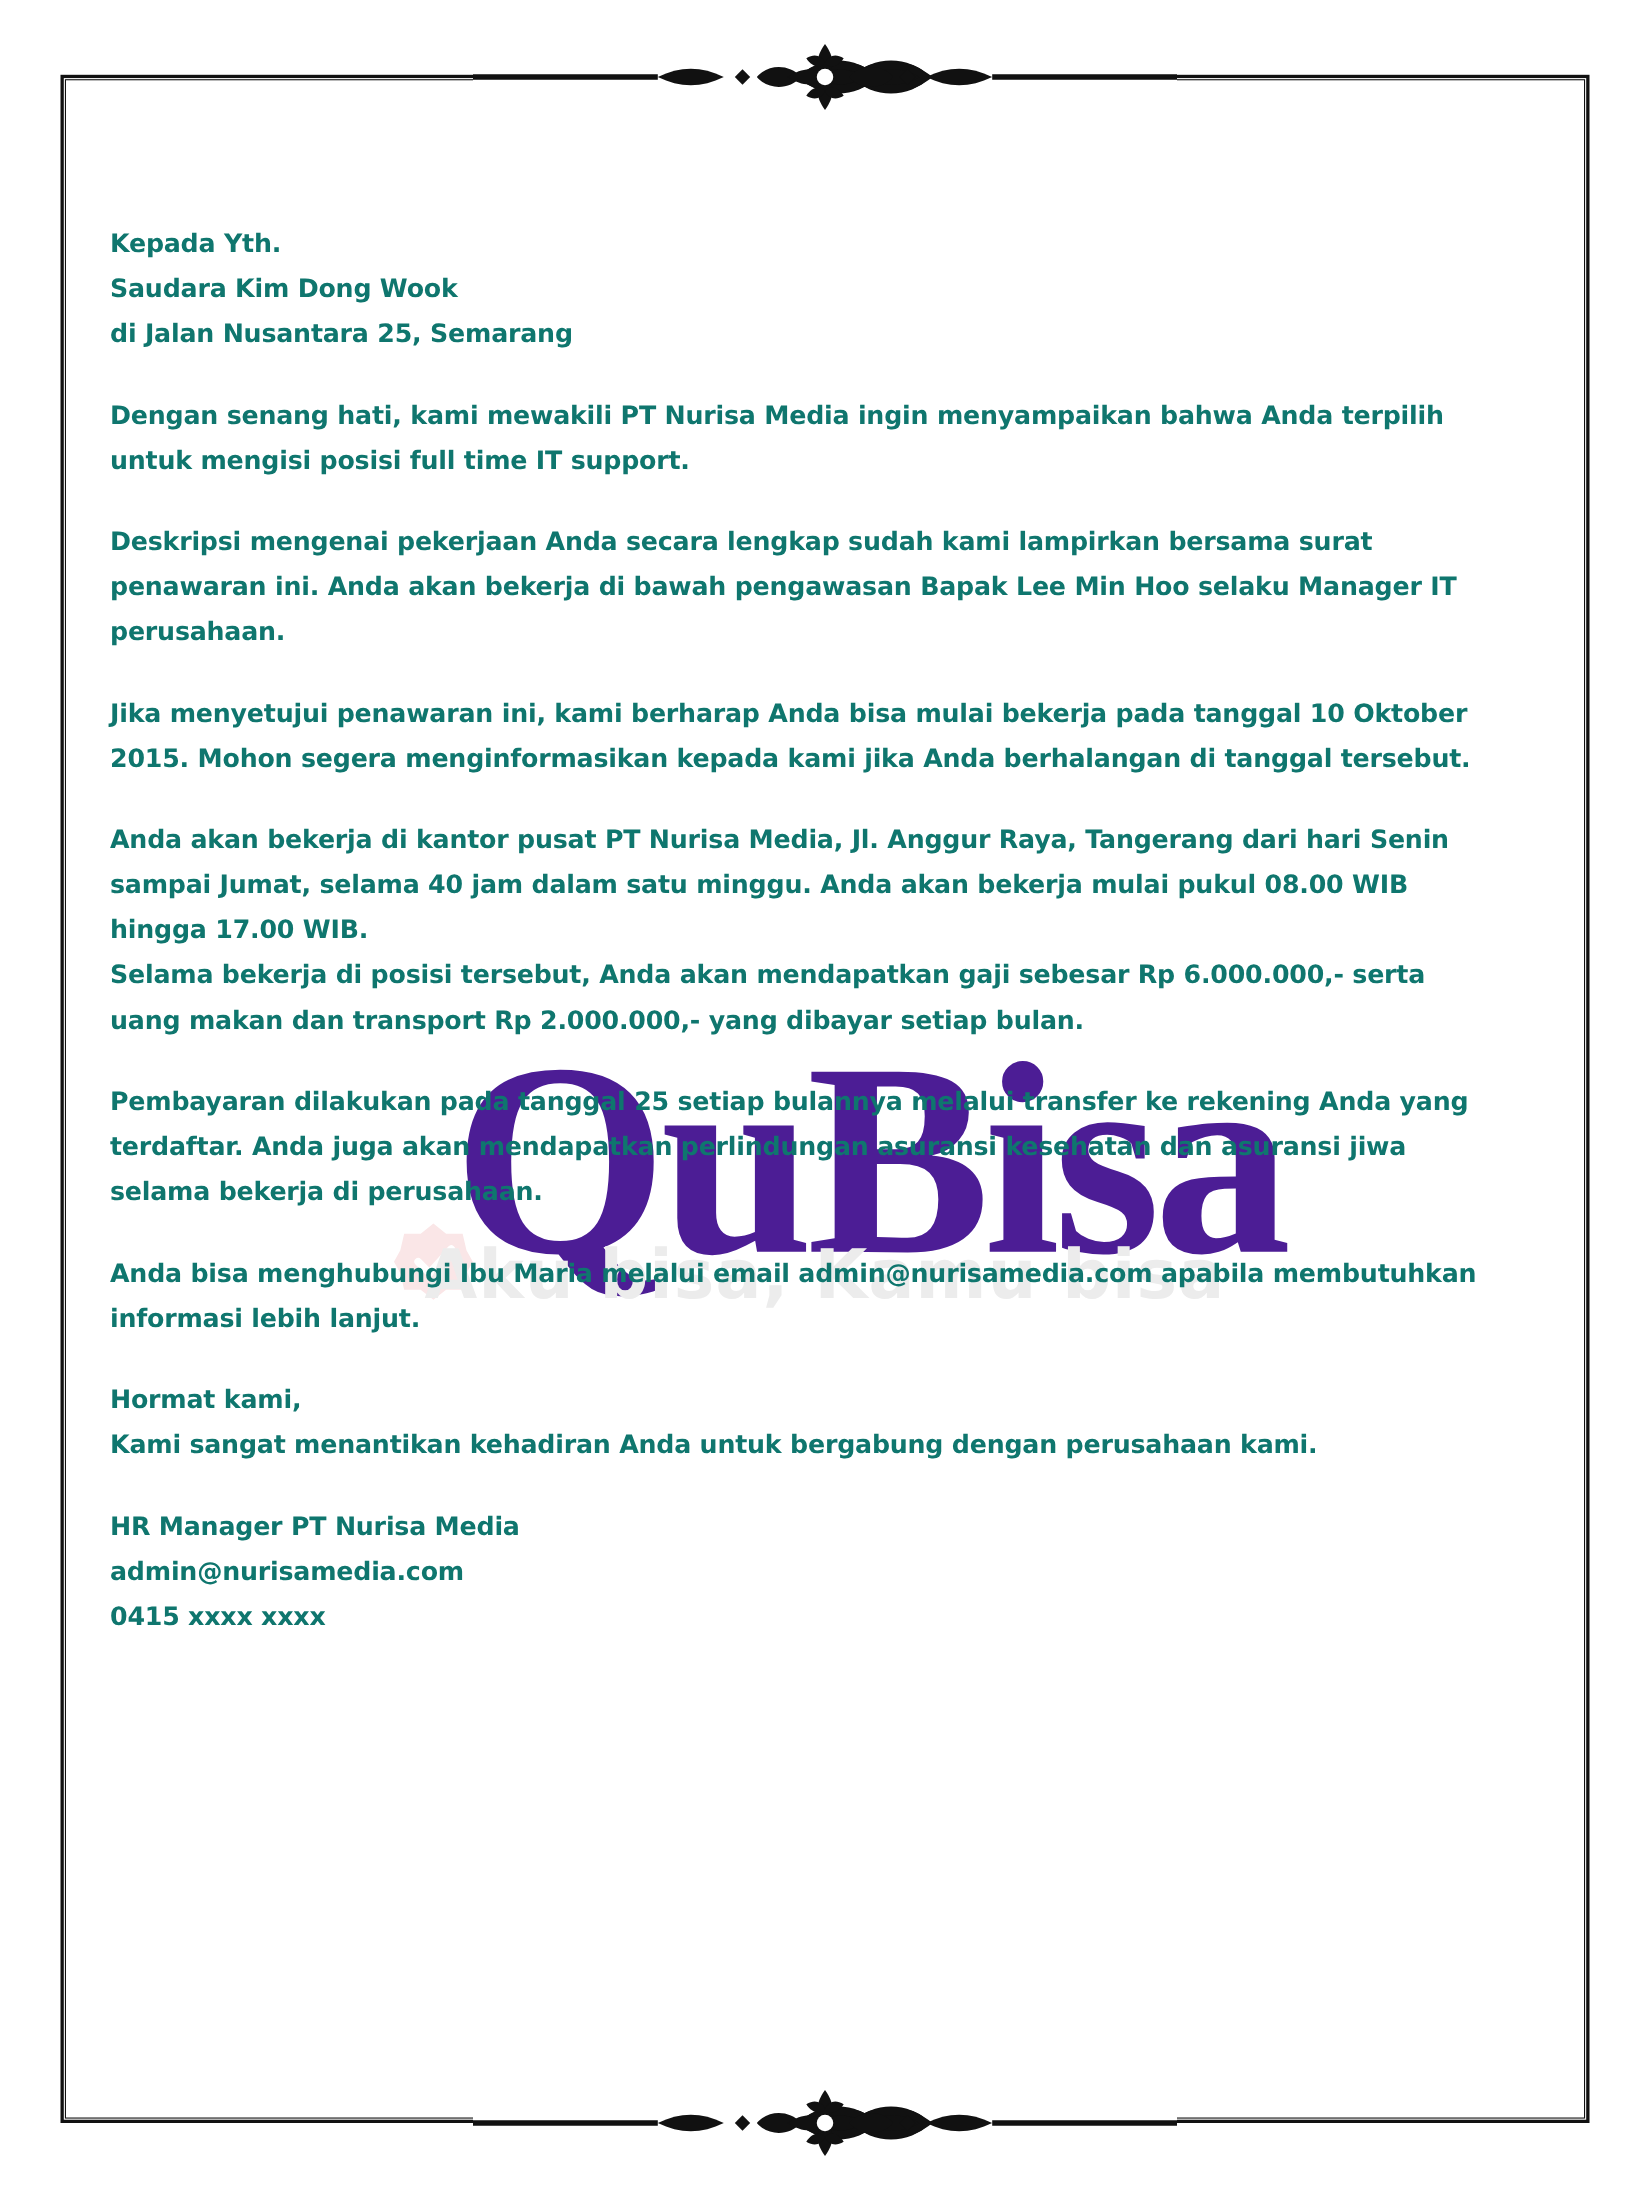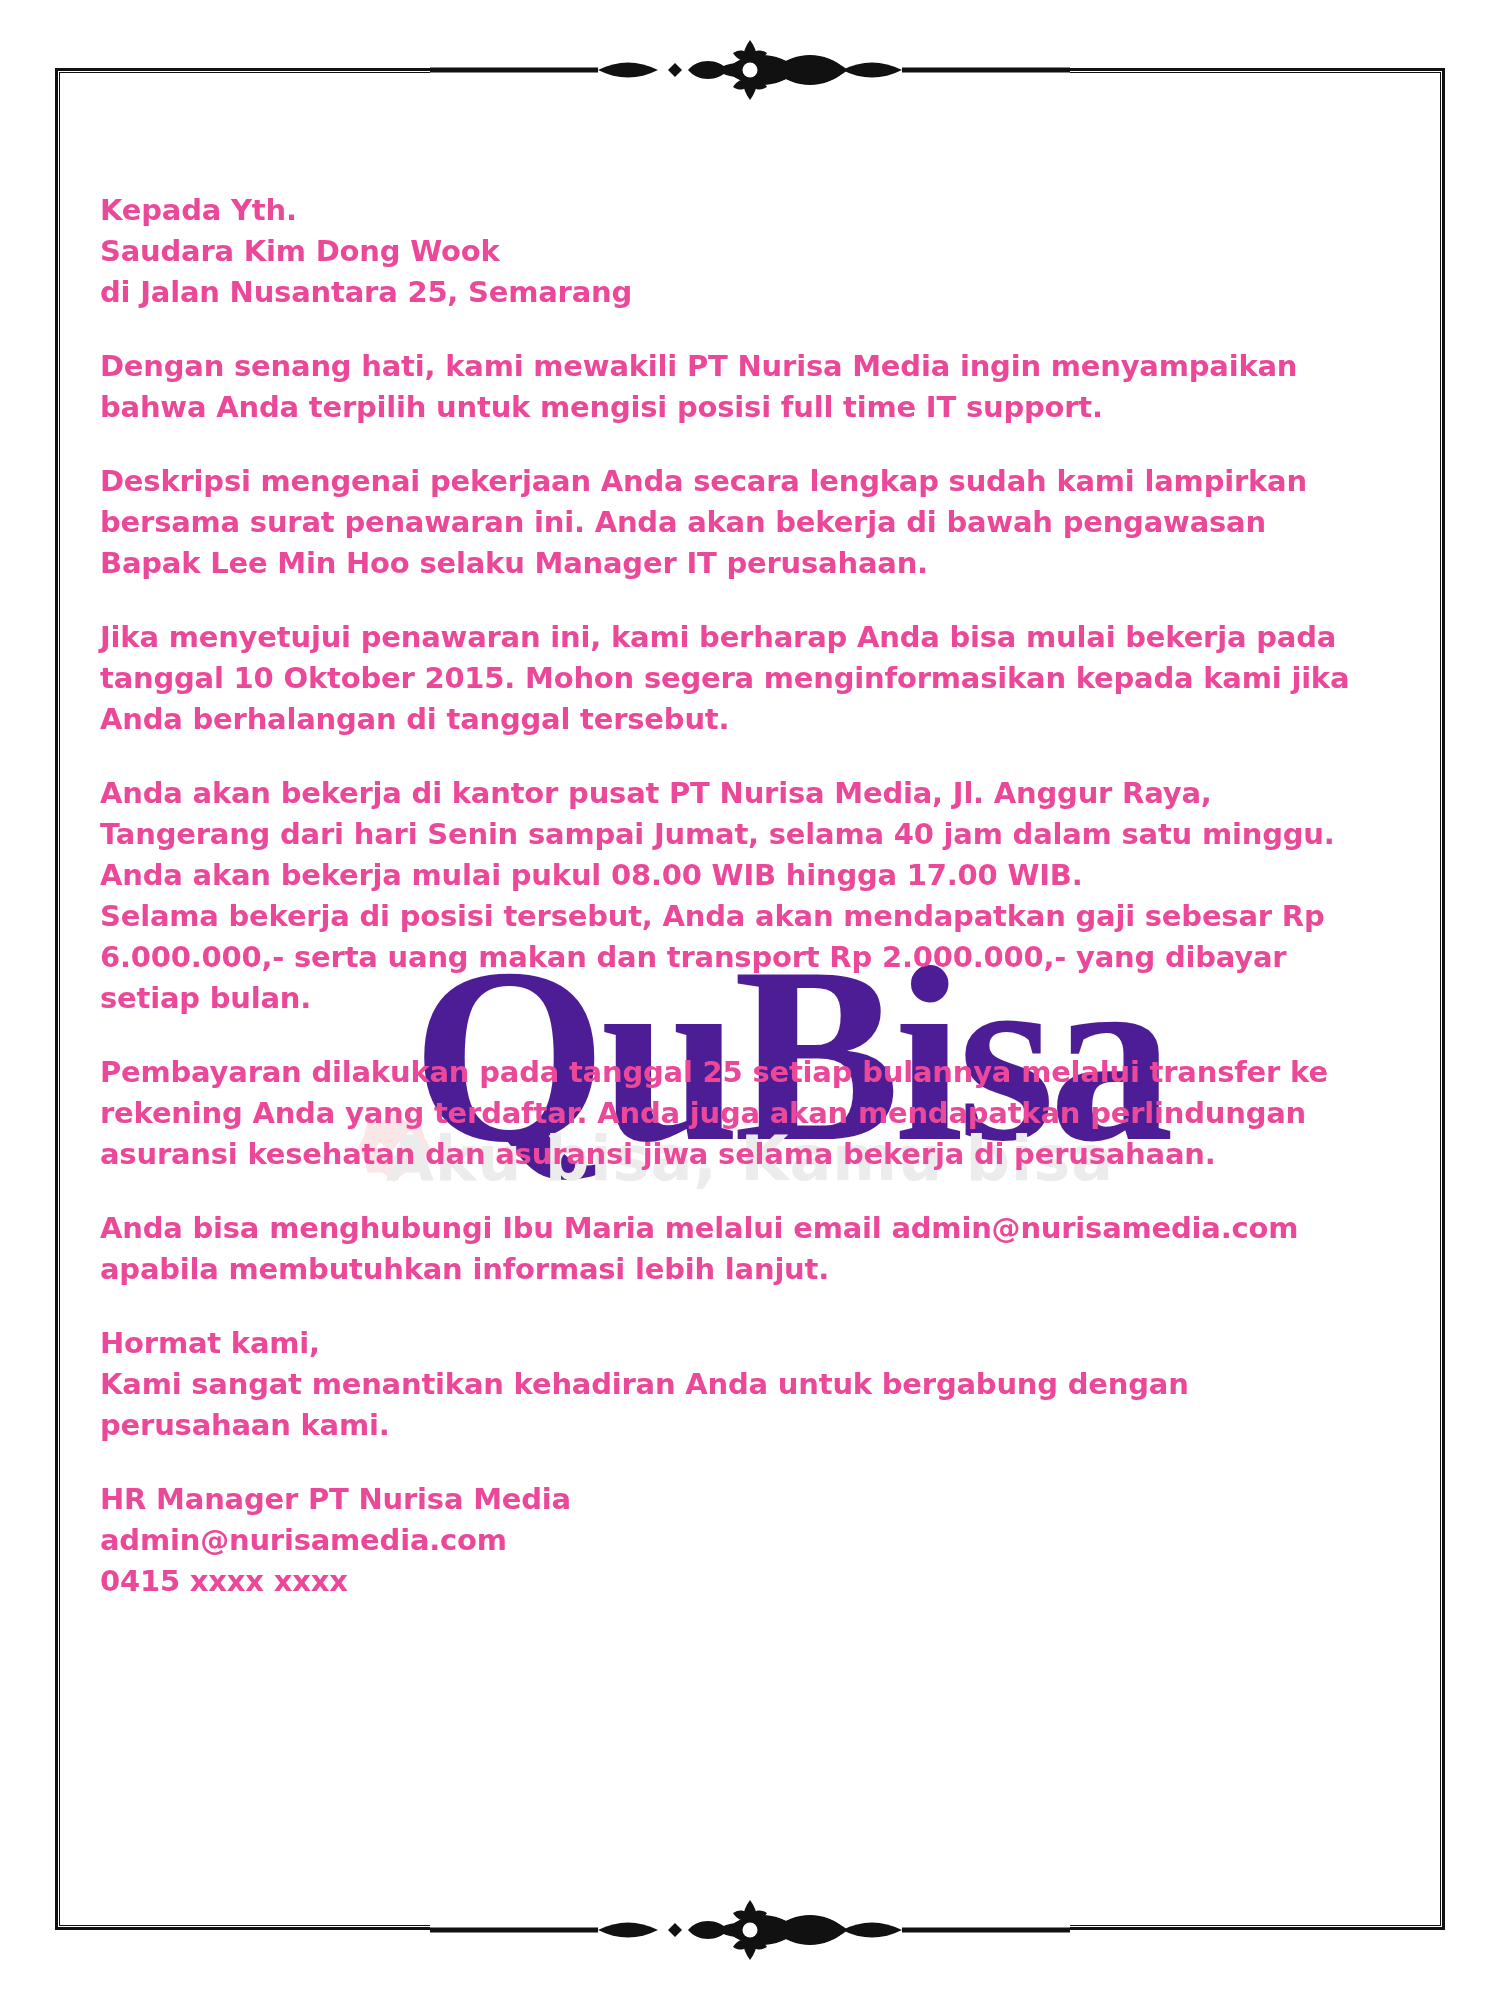--- a/index.html
+++ b/index.html
@@ -105,26 +105,26 @@
   
   .letter {
     position: absolute;
     left: 100px;
     top: 190px;
     width: 1300px;
     z-index: 4;
   }
   .block {
     font-family: "DejaVu Sans", sans-serif;
-    font-size: 29px;
+    font-size: 23px;
     font-weight: 700;
     line-height: 41px;
-    color: #ec4899;
+    color: #0f766e;
     letter-spacing: -0.2px;
-    margin: 0 0 33px 0;
+    margin: 12px 0 33px 0;
     max-width: 1255px;
   }
   .block:last-child { margin-bottom: 0; }
   .sig {
     margin-top: 9px;
   }
 </style>
 </head>
 <body>
 

